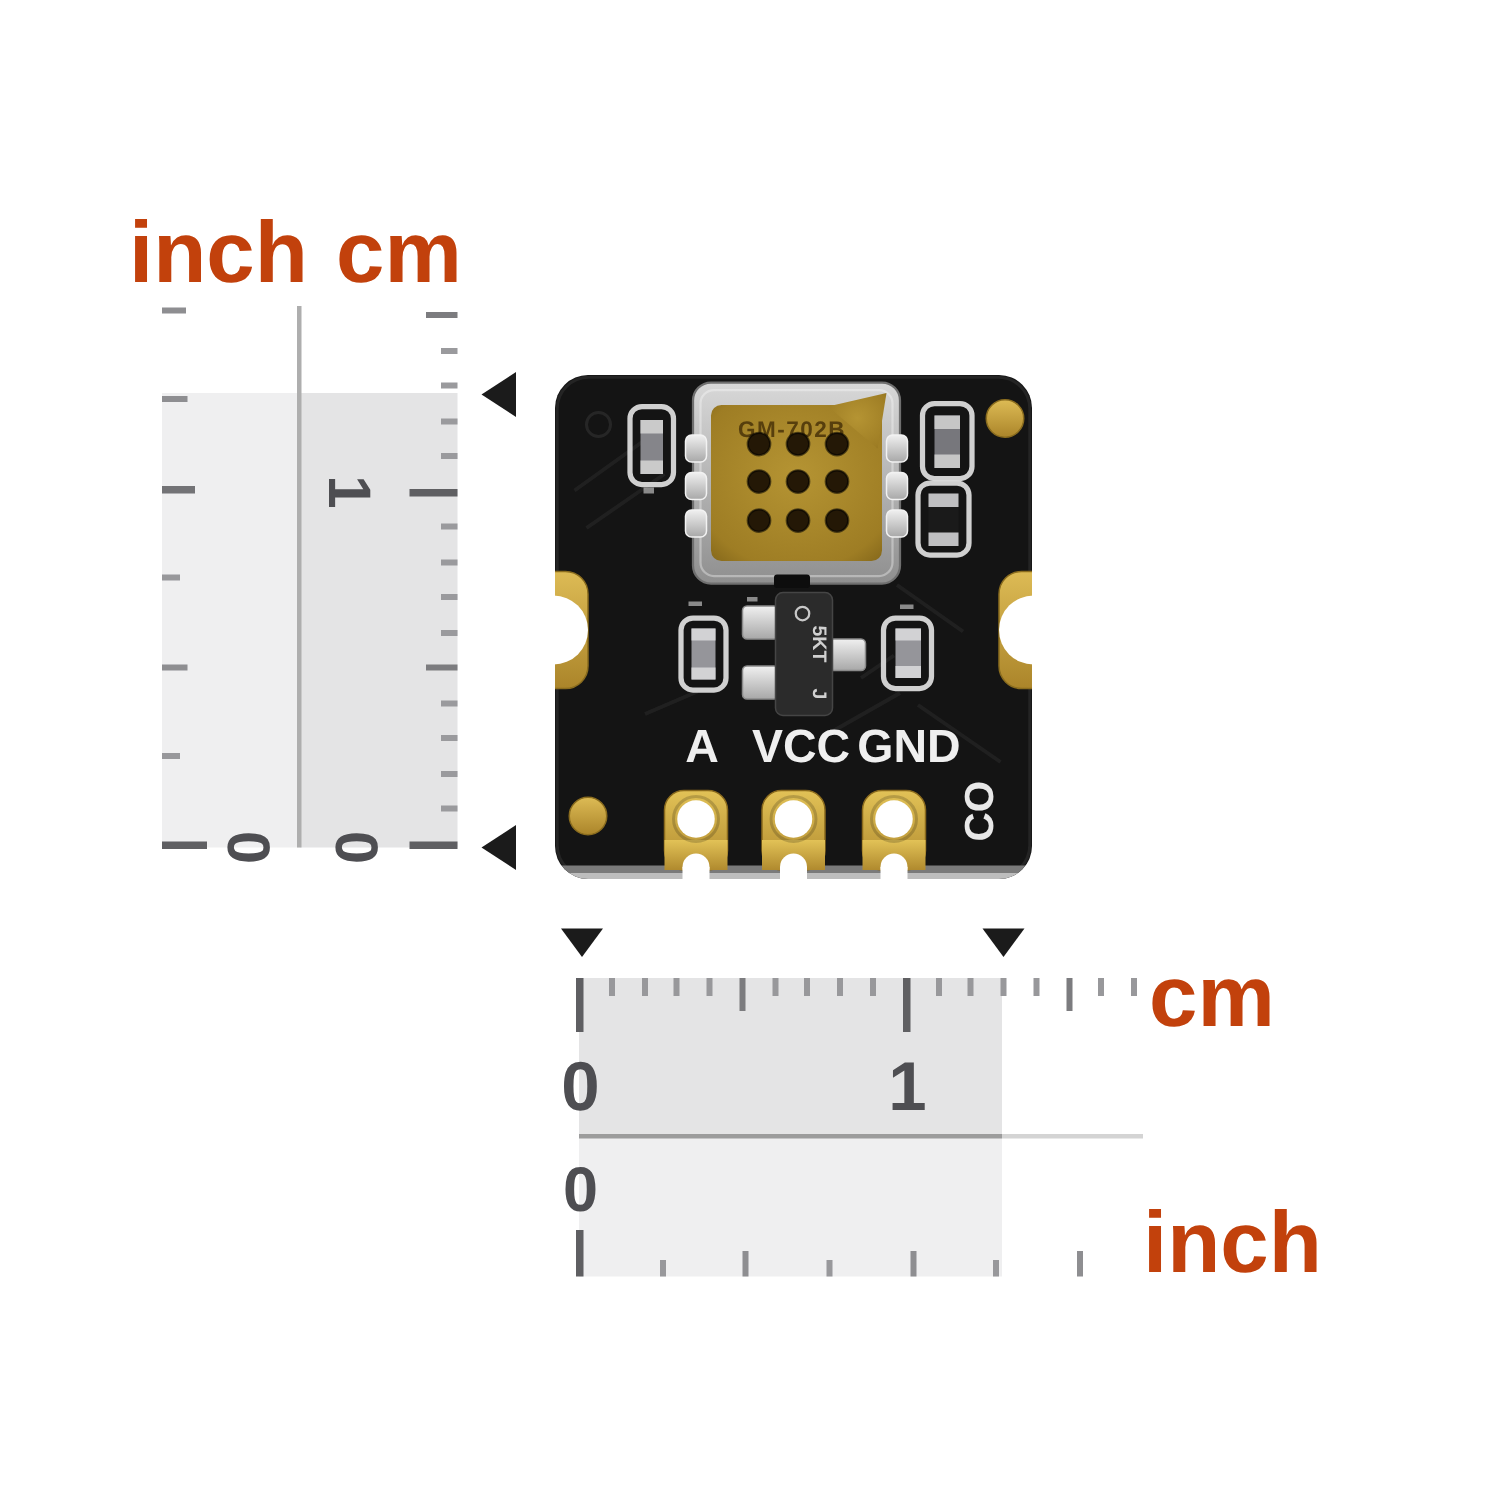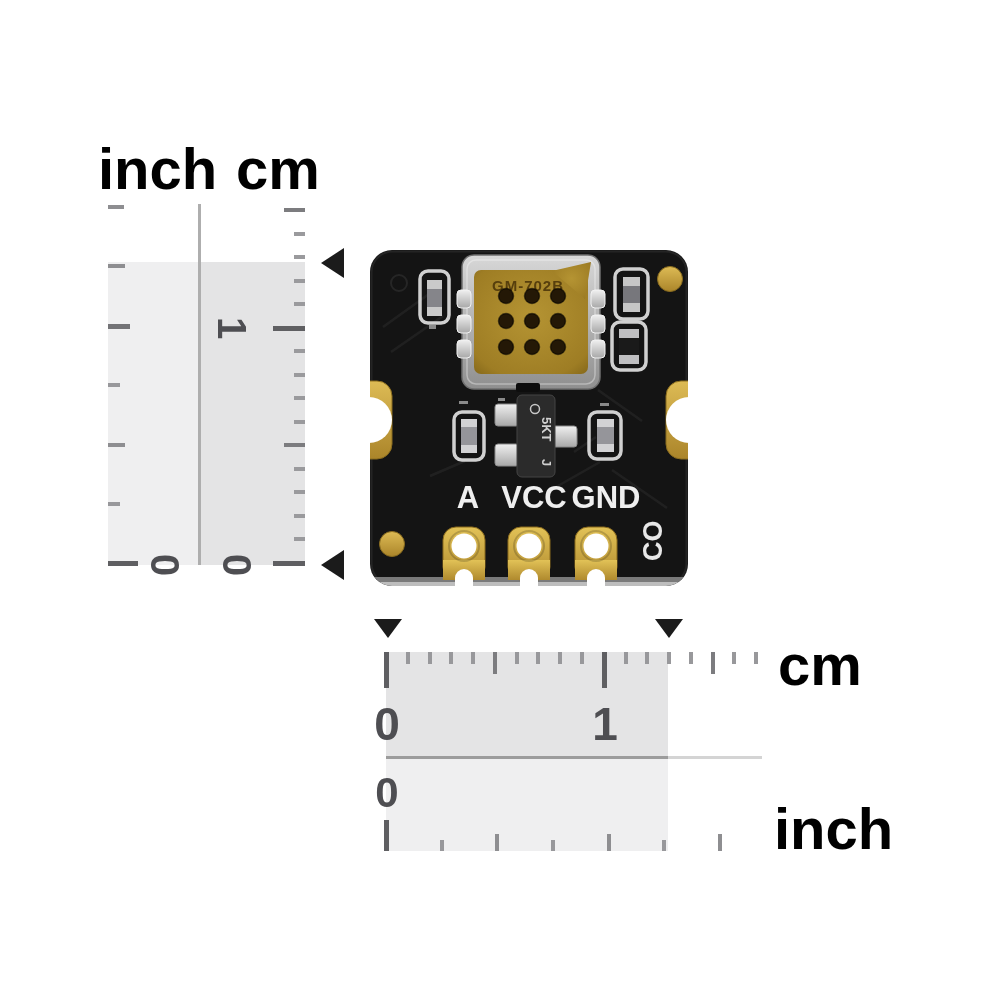--- a/index.html
+++ b/index.html
@@ -1,19 +1,19 @@
 <!DOCTYPE html>
 <html><head>
 <meta charset="utf-8">
 <style>
   html,body{margin:0;padding:0;}
   body{width:1000px;height:1000px;position:relative;background:#ffffff;overflow:hidden;
        font-family:"Liberation Sans", sans-serif;}
   .abs{position:absolute;}
-  .hdr{font-size:58px;font-weight:bold;color:#000000;line-height:1;letter-spacing:0px;margin-left:12px;}
+  .hdr{font-size:58px;font-weight:bold;color:#c2410c;line-height:1;letter-spacing:0px;}
   .num{font-weight:bold;color:#4e4e52;line-height:1;}
   .num-h{font-size:46px;}
   .num-rot{font-size:40px;transform:translate(-50%,-50%) rotate(90deg);}
   .band{position:absolute;}
   .band-inch{background:#efeff0;}
   .band-cm{background:#e4e4e5;}
   .tick{position:absolute;}
   .arrow-left{width:0;height:0;border-top:15px solid transparent;border-bottom:15px solid transparent;
               border-right:23px solid #1b1b1b;}
   .arrow-down{width:0;height:0;border-left:14px solid transparent;border-right:14px solid transparent;

